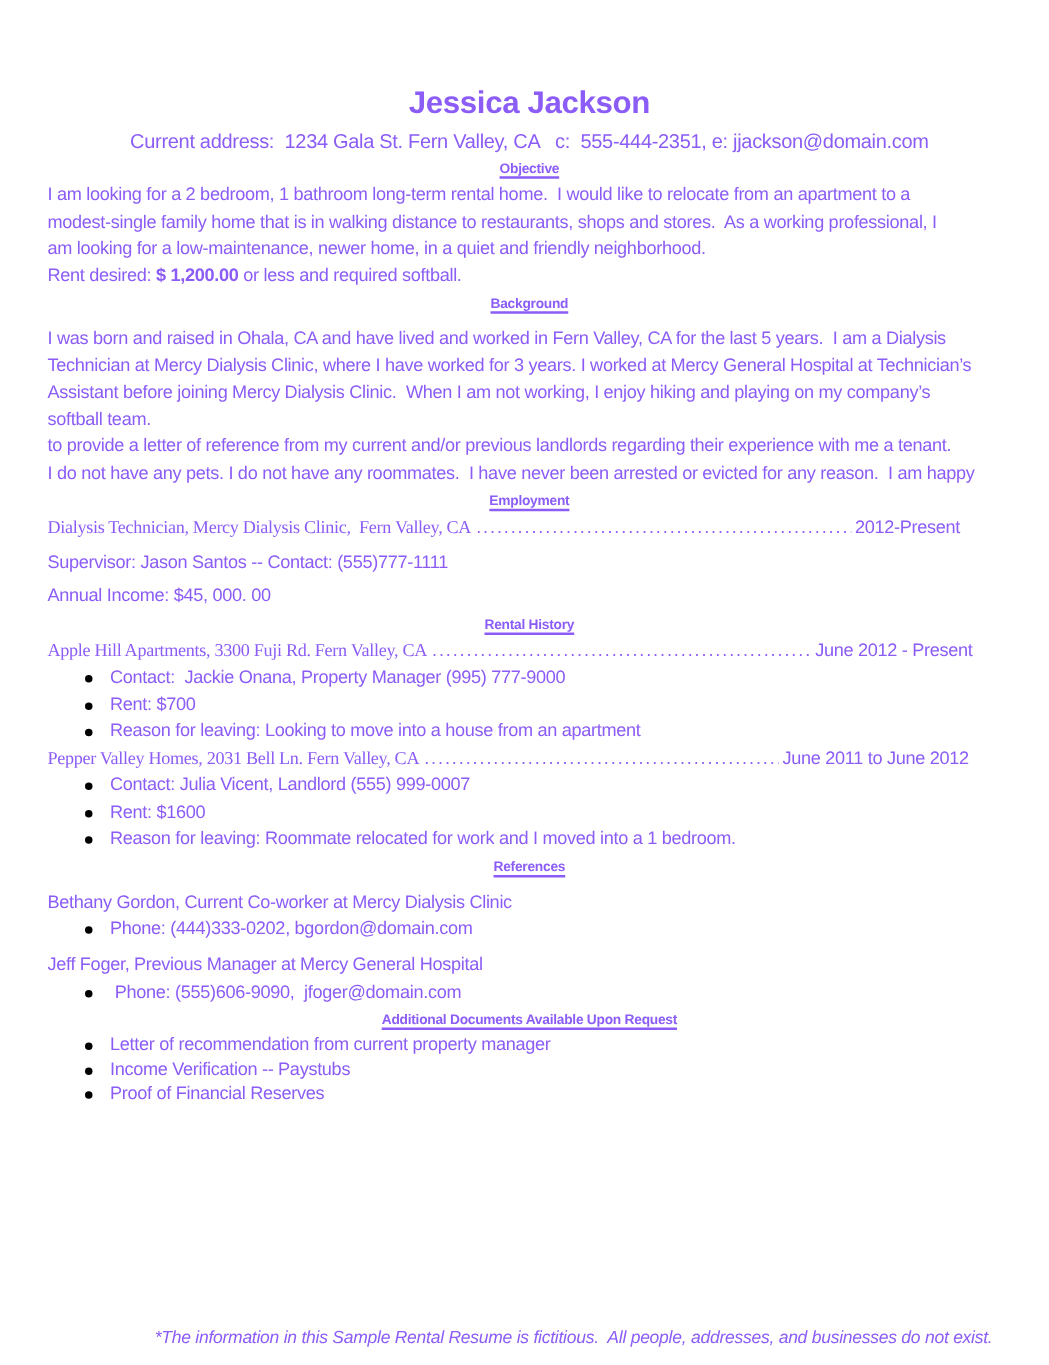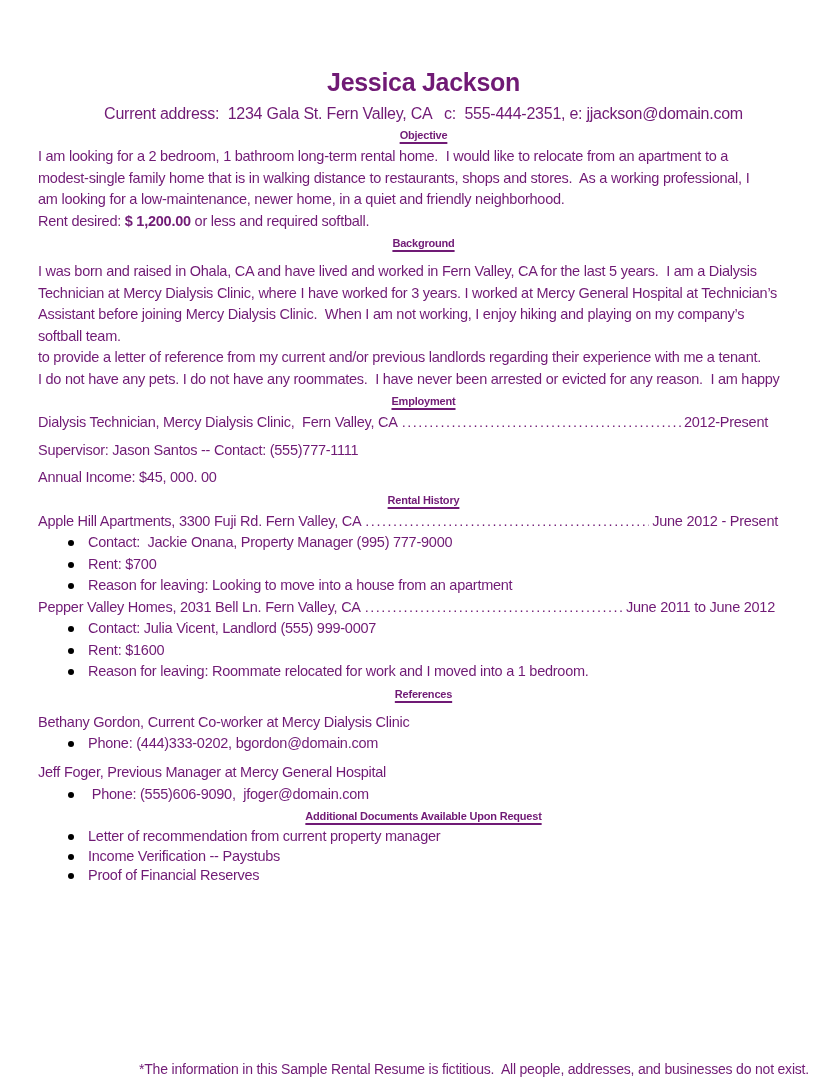--- a/index.html
+++ b/index.html
@@ -3,21 +3,21 @@
 <meta charset="utf-8">
 <style>
   html, body { margin: 0; padding: 0; background: #ffffff; }
   .page {
     position: relative;
     width: 839px;
     height: 1092px;
     box-sizing: border-box;
     padding: 0 30px 0 38px;
     background: #ffffff;
-    color: #701a75;
+    color: #8b5cf6;
     font-family: "Liberation Sans", "DejaVu Sans", sans-serif;
     font-size: 14.5px;
     line-height: 21.5px;
     letter-spacing: -0.25px;
     overflow: hidden;
   }
   .doc-title {
     margin: 66px 0 0 0;
     text-align: center;
     font-size: 25px;
@@ -65,21 +65,21 @@
   .mt-inc    { margin-top: 5.5px; }
   .mt-apple  { margin-top: 1px; }
   .mt-pepper { margin-top: 19px; }
   .mt-beth   { margin-top: 7px; }
   .mt-bphone { margin-top: 6.5px; }
   .mt-jeff   { margin-top: 7.5px; }
   .mt-jphone { margin-top: 5.5px; }
   .mt-docs   { margin-top: 9px; }
 
   .leader-row { display: flex; align-items: baseline; margin: 0; }
-  .leader-row .lr-text { white-space: pre; flex: 0 0 auto; }
+  .leader-row .lr-text { white-space: pre; flex: 0 0 auto; font-family: Liberation Serif, serif; }
   .leader-row .lr-dots {
     flex: 1 1 auto;
     overflow: hidden;
     white-space: nowrap;
     letter-spacing: 1.5px;
     margin: 0 3px 0 4px;
   }
   .leader-row .lr-date { white-space: pre; flex: 0 0 auto; }
   .pr-emp    { padding-right: 41px; }
   .pr-apple  { padding-right: 31px; }
@@ -100,22 +100,23 @@
     height: 6px;
     border-radius: 50%;
     background: #000;
   }
   ul.docs-list li { line-height: 19.5px; }
   ul.docs-list li::before { top: 7px; }
 
   .footer-note {
     position: absolute;
     top: 1059px;
-    right: 30px;
+    right: 45px;
     font-size: 14px;
+    font-style: italic;
     letter-spacing: -0.2px;
     white-space: pre;
   }
 </style>
 </head>
 <body>
 
 <div class="page">
 
   <h1 class="doc-title">Jessica Jackson</h1>

